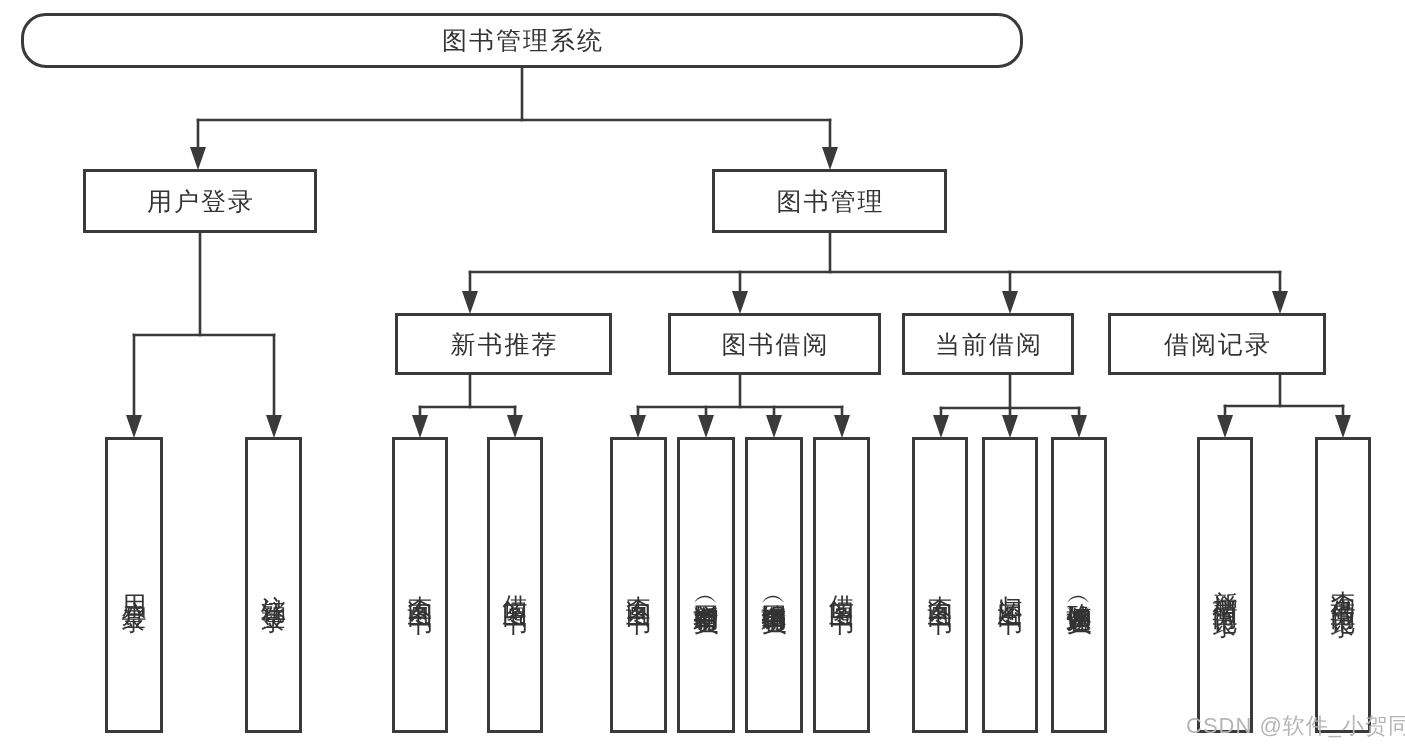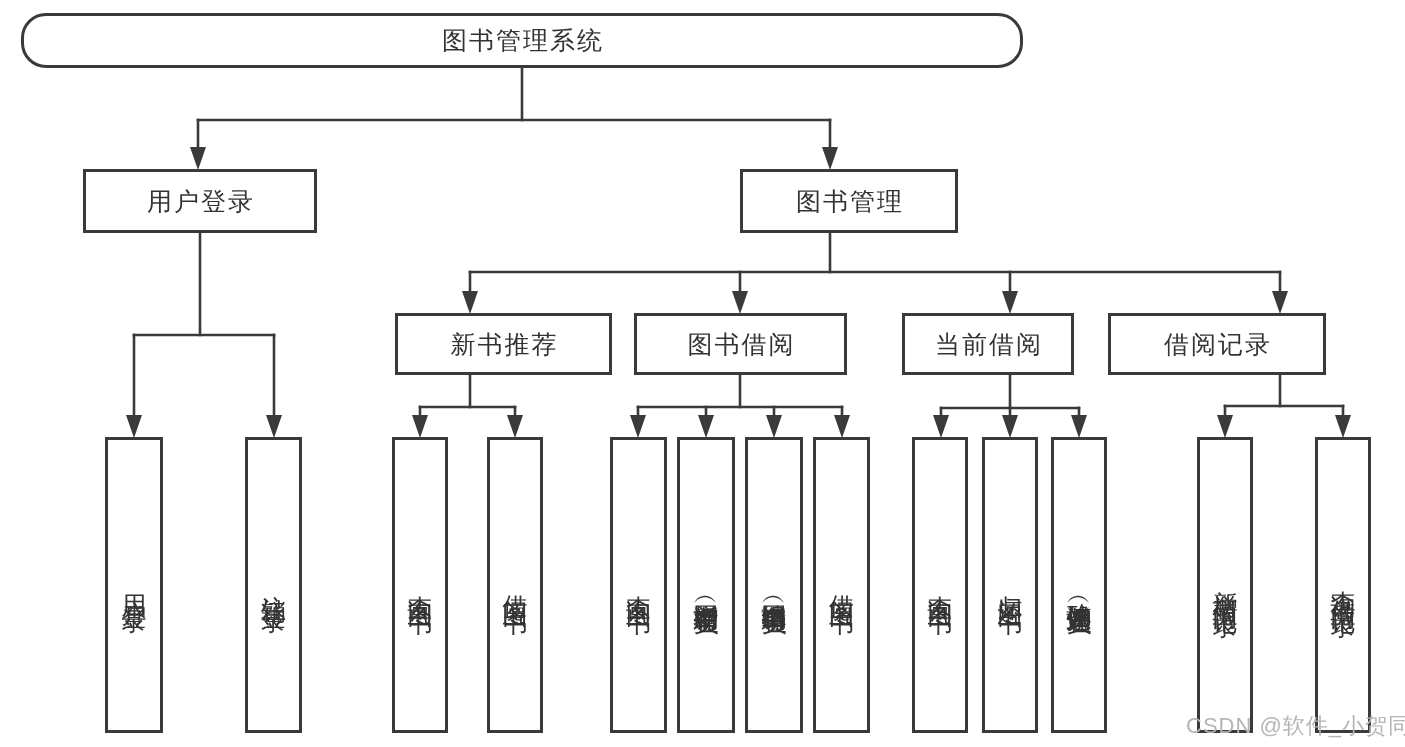--- a/index.html
+++ b/index.html
@@ -129,24 +129,24 @@
         <line x1="1343" y1="406" x2="1343" y2="417"></line>
         <polygon points="1225,438 1217,415 1233,415" fill="#3a3a3a" stroke="none"></polygon>
         <polygon points="1343,438 1335,415 1351,415" fill="#3a3a3a" stroke="none"></polygon>
       </g>
     </g>
   </svg>
 
   <div class="box h-box" style="left:21px; top:13px; width:1002px; height:55px;border-radius:25px;">图书管理系统</div>
 
   <div class="box h-box" style="left:83px; top:169px; width:234px; height:64px;">用户登录</div>
-  <div class="box h-box" style="left:740px; top:169px; width:218px; height:64px;text-align:right;">图书管理</div>
+  <div class="box h-box" style="left:712px; top:169px; width:235px; height:64px;text-align:right;">图书管理</div>
 
   <div class="box h-box" style="left:363px; top:313px; width:217px; height:62px;margin-left:32px;">新书推荐</div>
-  <div class="box h-box" style="left:634px; top:313px; width:213px; height:62px;">图书借阅</div>
+  <div class="box h-box" style="left:668px; top:313px; width:213px; height:62px;">图书借阅</div>
   <div class="box h-box" style="left:902px; top:313px; width:172px; height:62px;text-align:right;">当前借阅</div>
   <div class="box h-box" style="left:1108px; top:313px; width:218px; height:62px;">借阅记录</div>
 
   <div class="box leaf" style="left:105px; top:437px; width:58px; height:296px;">用户登录</div>
   <div class="box leaf" style="left:245px; top:437px; width:57px; height:296px;">注销登录</div>
 
   <div class="box leaf" style="left:392px; top:437px; width:56px; height:296px;">查询图书</div>
   <div class="box leaf" style="left:487px; top:437px; width:56px; height:296px;">借阅图书</div>
 
   <div class="box leaf" style="left:610px; top:437px; width:57px; height:296px;">查询图书</div>

